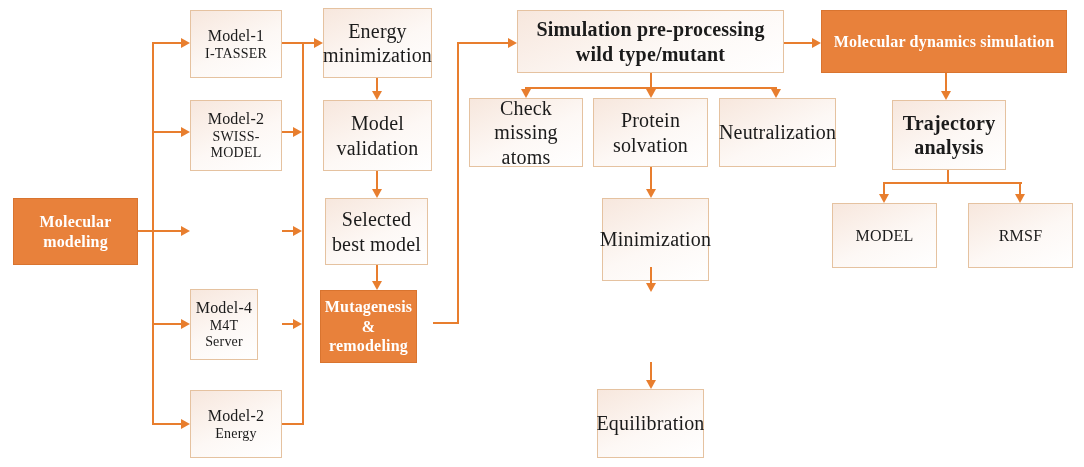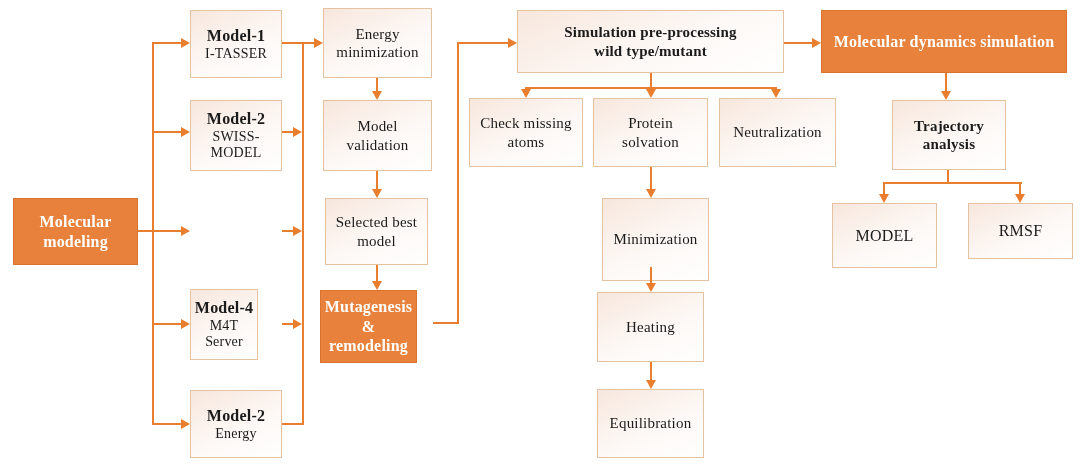--- a/index.html
+++ b/index.html
@@ -16,24 +16,24 @@
   .box{
     position:absolute;box-sizing:border-box;
     border:1.5px solid var(--border);
     background:linear-gradient(155deg,#f7e7dd 0%,#fdf8f5 55%,#ffffff 100%);
     display:flex;flex-direction:column;align-items:center;justify-content:center;
     text-align:center;line-height:1.22;letter-spacing:0.2px;
   }
   .box.orange{
     background:var(--orange);border:1px solid #d9742f;color:#fff;font-weight:bold;
   }
-  .lbl{font-size:15px;padding:0 4px;}
+  .lbl{font-size:20px;padding:0 4px;}
   .lbl.b{font-weight:bold;}
   .lbl.big{font-size:16px;}
-  .bt{font-size:16px;font-weight:bold;}
+  .bt{font-size:16px;font-weight:normal;}
   .bs{font-size:14px;line-height:1.18;}
   .seg{position:absolute;background:var(--line);}
   .ah-r{position:absolute;width:0;height:0;
     border-top:5px solid transparent;border-bottom:5px solid transparent;
     border-left:9px solid var(--line);}
   .ah-d{position:absolute;width:0;height:0;
     border-left:5px solid transparent;border-right:5px solid transparent;
     border-top:9px solid var(--line);}
 </style>
 </head>
@@ -87,38 +87,35 @@
   <div class="box" style="left:593px;top:98px;width:115px;height:69px">
     <div class="lbl">Protein solvation</div>
   </div>
   <div class="box" style="left:719px;top:98px;width:117px;height:69px">
     <div class="lbl">Neutralization</div>
   </div>
 
   <div class="box" style="left:602px;top:198px;width:107px;height:83px">
     <div class="lbl">Minimization</div>
   </div>
-  <div class="box" style="left:597px;top:292px;width:107px;height:70px">
-    <div class="lbl">Heating</div>
-  </div>
   <div class="box" style="left:597px;top:389px;width:107px;height:69px">
     <div class="lbl">Equilibration</div>
   </div>
 
   <div class="box orange" style="left:821px;top:10px;width:246px;height:63px">
     <div class="lbl big">Molecular dynamics simulation</div>
   </div>
   <div class="box" style="left:892px;top:100px;width:114px;height:70px">
     <div class="lbl b">Trajectory</div>
     <div class="lbl b">analysis</div>
   </div>
   <div class="box" style="left:832px;top:203px;width:105px;height:65px">
     <div class="lbl big">MODEL</div>
   </div>
-  <div class="box" style="left:968px;top:203px;width:105px;height:56px">
+  <div class="box" style="left:968px;top:203px;width:105px;height:65px">
     <div class="lbl big">RMSF</div>
   </div>
 
   <div class="seg" style="left:138px;top:230px;width:16px;height:2px"></div>
   <div class="seg" style="left:152px;top:42px;width:2px;height:383px"></div>
   <div class="seg" style="left:152px;top:42px;width:30px;height:2px"></div>
   <div class="ah-r" style="left:181px;top:38px"></div>
   <div class="seg" style="left:152px;top:131px;width:30px;height:2px"></div>
   <div class="ah-r" style="left:181px;top:127px"></div>
   <div class="seg" style="left:152px;top:230px;width:30px;height:2px"></div>

